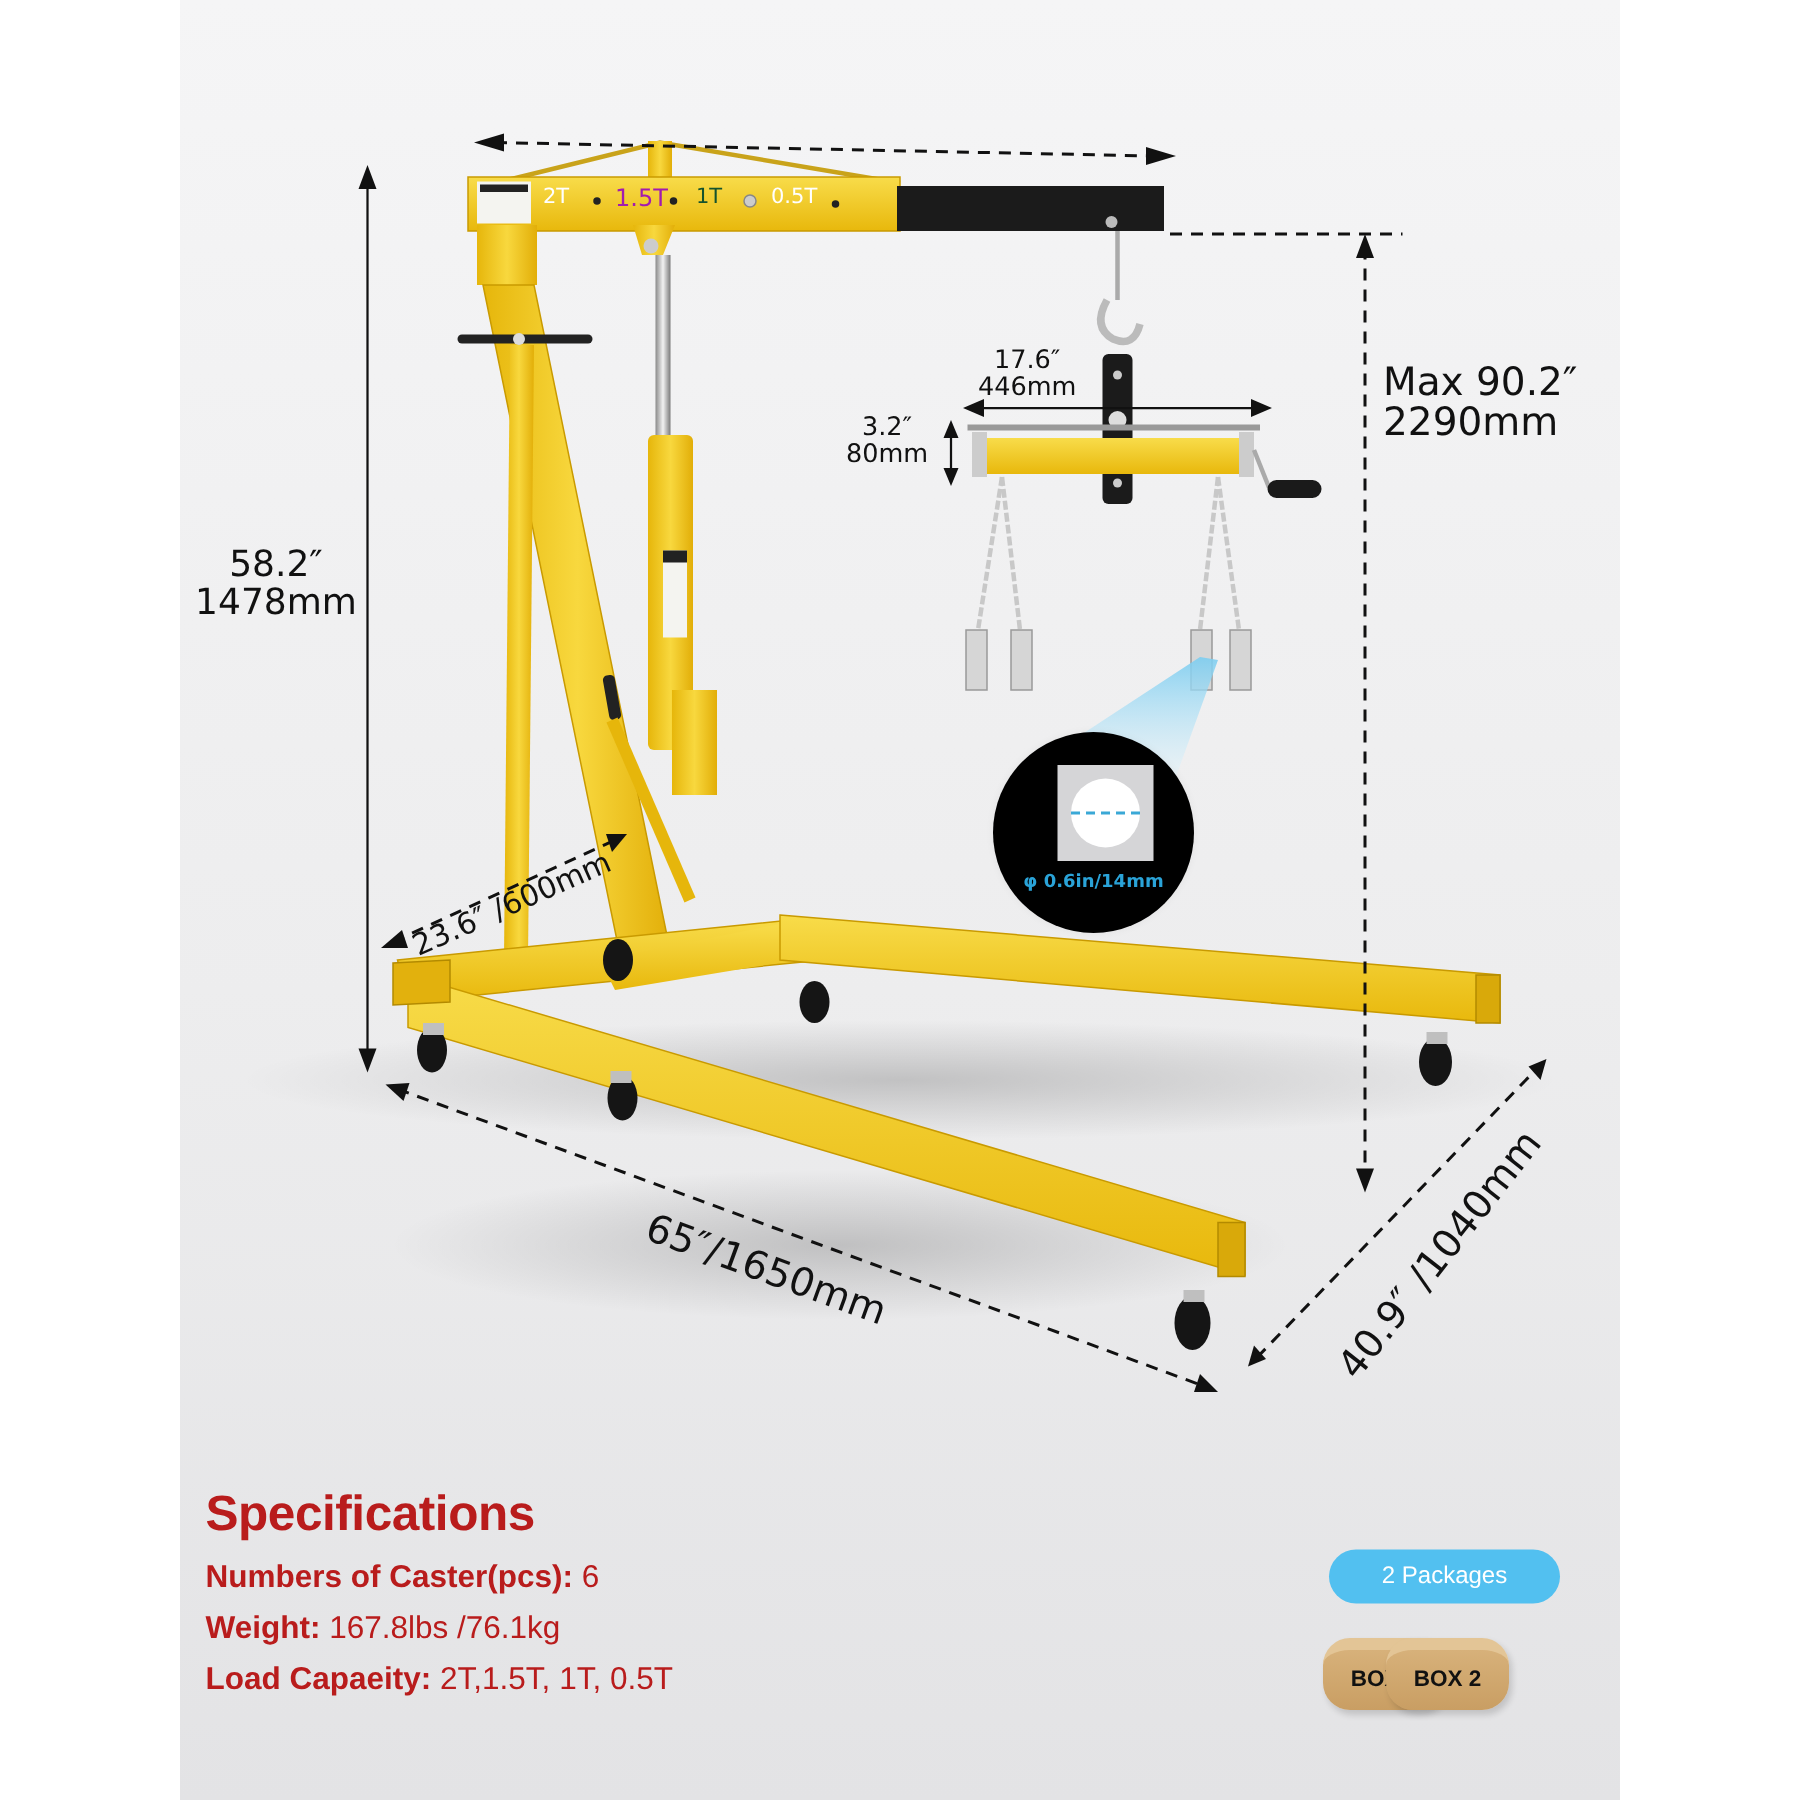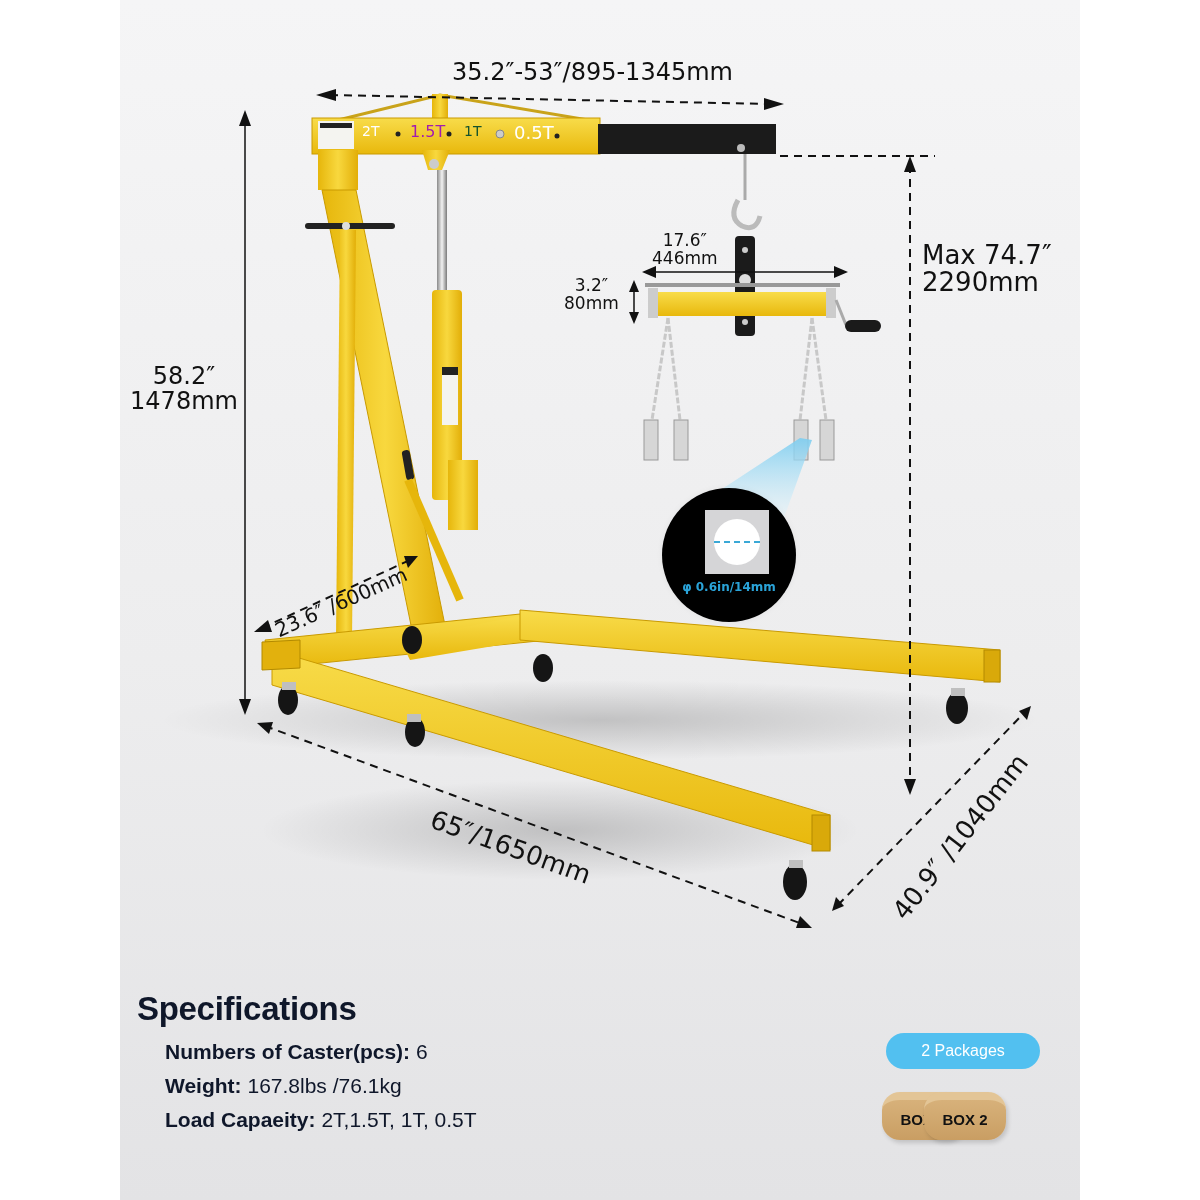--- a/index.html
+++ b/index.html
@@ -31,23 +31,23 @@
     position: absolute; left: 9px; top: 9px; width: 46px; height: 46px; border-radius: 50%; background: #fff;
   }
   .hole-dash {
     position: absolute; left: 0; top: 22px; width: 46px; border-top: 2px dashed #3aa8d6;
   }
   .hole-label {
     position: absolute; left: 0; top: 92px; width: 134px; text-align: center;
     color: #2aa3d8; font-weight: bold; font-size: 12px;
   }
 
-  .specs { position: absolute; left: 137px; top: 990px; color: #0f172a; }
+  .specs { position: absolute; left: 137px; top: 990px; color: #b91c1c; }
   .specs-title { font-family: "Liberation Sans", sans-serif; font-weight: bold; font-size: 33px; letter-spacing: -0.3px; margin-bottom: 12px; }
-  .spec-row { font-family: "Liberation Sans", sans-serif; font-size: 21px; margin-bottom: 10px; white-space: nowrap; margin-left: 28px; }
+  .spec-row { font-family: "Liberation Sans", sans-serif; font-size: 21px; margin-bottom: 10px; white-space: nowrap; }
   .spec-label { font-weight: bold; }
   .spec-value { font-weight: normal; }
 
   .pkg-badge {
     position: absolute; left: 886px; top: 1033px; width: 154px; height: 36px;
     border-radius: 18px; background: #52c0f0; color: #fff;
     font-family: "Liberation Sans", sans-serif; font-size: 16px; text-align: center; line-height: 36px;
   }
   .box {
     position: absolute; top: 1092px; width: 82px; height: 48px;
@@ -223,36 +223,35 @@
       <polygon points="257,723 273,722 269,734"></polygon>
       <polygon points="812,928 796,928 800,916"></polygon>
       <polygon points="832,911 836,897 844,906"></polygon>
       <polygon points="1031,706 1027,720 1019,711"></polygon>
     </g>
   </svg>
 
   <div class="dim-text" style="left:362px;top:124px;font-size:14px;color:#fff;">2T</div>
   <div class="dim-text" style="left:410px;top:124px;font-size:16px;color:#a21caf;">1.5T</div>
   <div class="dim-text" style="left:464px;top:124px;font-size:14px;color:#14532d;">1T</div>
-  <div class="dim-text" style="left:514px;top:124px;font-size:18px;color:#fff;">0.5T</div>
-
-  <div class="dim-text" style="left:452px;top:60px;">35.2″-53″/895-1345mm</div>
+  <div class="dim-text" style="left:514px;top:124px;font-size:14px;color:#fff;">0.5T</div>
+
 
   <div class="dim-text dim-small" style="left:652px;top:232px;">
     <div>17.6″</div>
     <div>446mm</div>
   </div>
 
   <div class="dim-text dim-small" style="left:564px;top:277px;">
     <div>3.2″</div>
     <div>80mm</div>
   </div>
 
   <div class="dim-text dim-large" style="left:922px;top:242px;">
-    <div>Max 74.7″</div>
+    <div>Max 90.2″</div>
     <div>2290mm</div>
   </div>
 
   <div class="dim-text" style="left:125px;top:364px;text-align:center;width:118px;">
     <div>58.2″</div>
     <div>1478mm</div>
   </div>
 
   <div class="dim-text rot" style="left:272px;top:622px;font-size:20px;transform:rotate(-24deg);">23.6″ /600mm</div>
 

